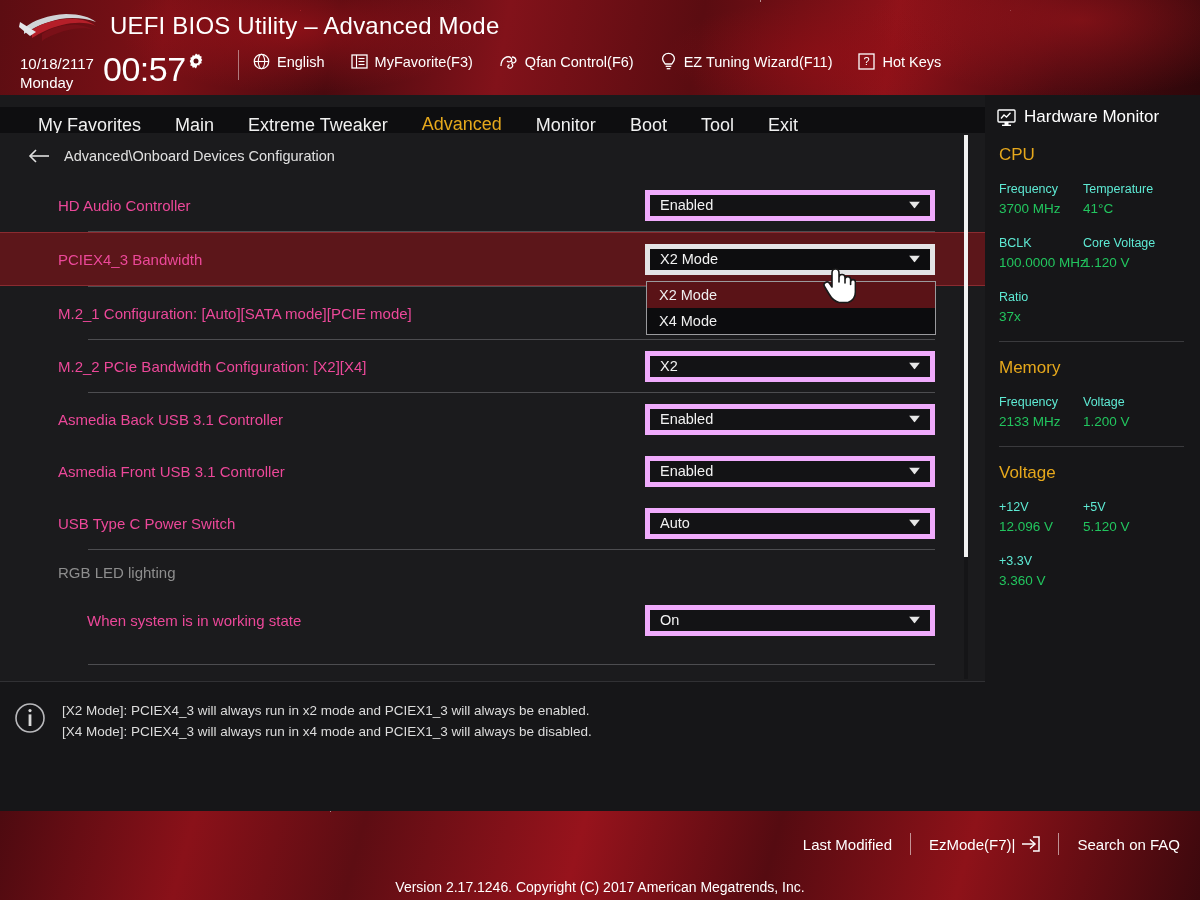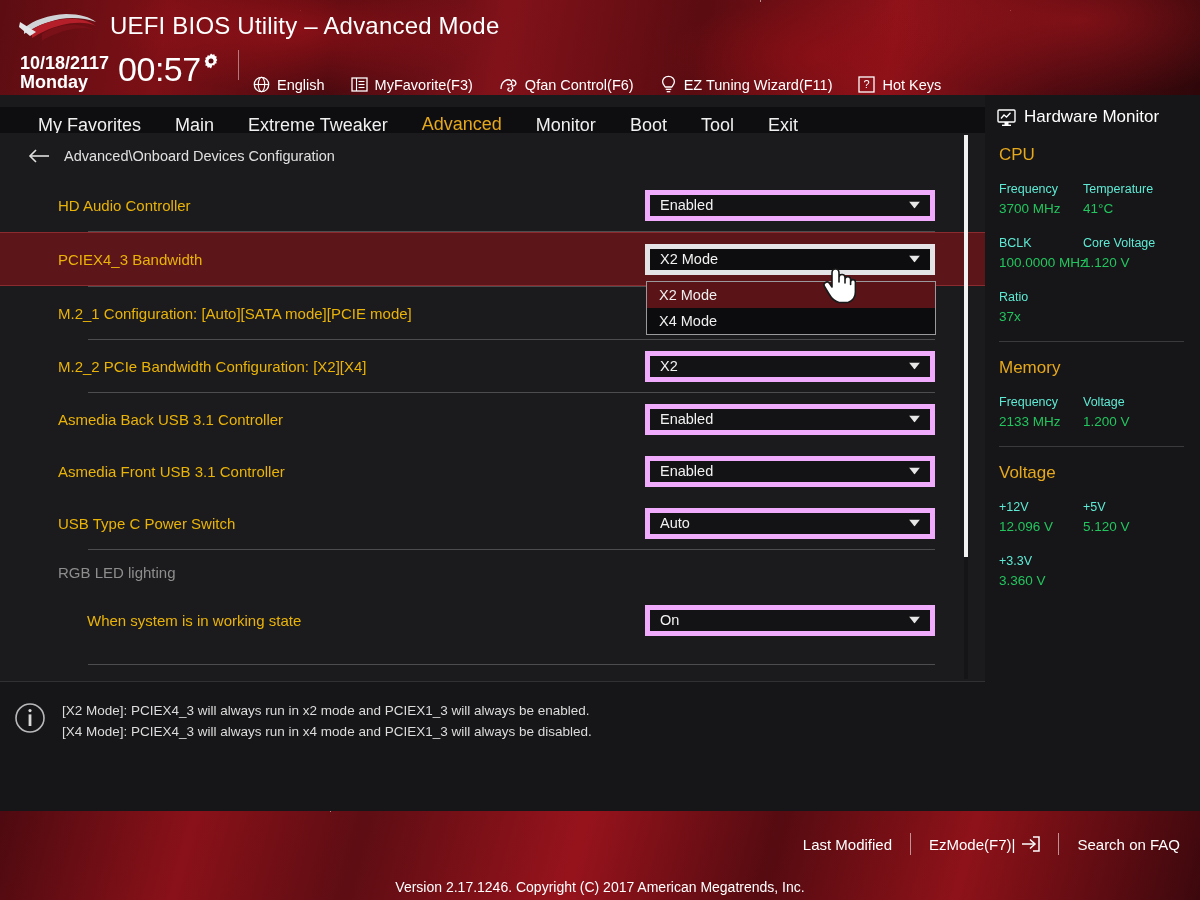--- a/index.html
+++ b/index.html
@@ -32,47 +32,47 @@
       radial-gradient(ellipse 220px 80px at 820px 55px, rgba(150,15,22,0.5), transparent 70%),
       radial-gradient(ellipse 300px 110px at 1080px 20px, rgba(190,25,32,0.45), transparent 70%);
     pointer-events:none;
   }
   .rog-logo { position:absolute; left:18px; top:8px; width:84px; height:38px; }
   .title {
     position:absolute; left:110px; top:12px;
     font-size:24px; color:#fff; letter-spacing:.2px; white-space:nowrap;
   }
   .datetime { position:absolute; left:20px; top:52px; display:flex; align-items:flex-start; }
-  .dt-date { font-size:18px; line-height:15px; color:#fff; padding-top:4px;font-weight:bold; }
+  .dt-date { font-size:15px; line-height:15px; color:#fff; padding-top:4px; }
   .dt-clock { font-size:34px; line-height:34px; color:#fff; margin-left:9px; font-weight:300; letter-spacing:-.5px; }
   .dt-gear { margin-left:2px; margin-top:1px; }
   .hdr-sep { position:absolute; top:50px; width:1px; height:30px; background:rgba(255,255,255,.45); }
   .hdr-tools { position:absolute; left:253px; top:52px; display:flex; align-items:center; gap:26px; }
-  .hdr-tool { display:flex; align-items:center; gap:7px; font-size:14.5px; color:#fff; white-space:nowrap; cursor:pointer;margin-top:23px; }
+  .hdr-tool { display:flex; align-items:center; gap:7px; font-size:14.5px; color:#fff; white-space:nowrap; cursor:pointer; }
 
   
   .menubar {
     position:absolute; left:0; top:95px; width:985px; height:38px;
     background:#0e0e10; display:flex; align-items:center; padding-left:38px; gap:34px;margin-top:12px;
   }
   .menu-item { font-size:18px; color:#f0f0f0; cursor:pointer; white-space:nowrap; padding-bottom:2px; }
   .menu-item.active { color:#e6a81c; border-bottom:2px solid #e6a81c; }
 
   
   .content { position:absolute; left:0; top:133px; width:985px; height:548px; background:#1b1b1d; overflow:hidden; }
   .crumb { display:flex; align-items:center; gap:14px; height:46px; padding-left:28px; }
   .crumb-text { font-size:14.5px; color:#e0e0e0; }
   .back-arrow { cursor:pointer; }
 
   .rows { position:relative; }
   .row { position:relative; height:auto; }
   .row-inner { display:flex; align-items:center; height:52px; padding-left:58px; padding-right:50px; }
   .row.selected .row-inner { background:#5c161a; }
   .row.selected { border-top:1px solid #8b2b30; border-bottom:1px solid #8b2b30; }
-  .row-label { font-size:15px; color:#eab308; flex:1; white-space:nowrap; }
+  .row-label { font-size:15px; color:#ec4899; flex:1; white-space:nowrap; }
   .row-label.dim { color:#8e8e8e; }
   .row-label.indent { padding-left:29px; }
   .divider { height:1px; background:#4d4d50; margin:0 50px 0 88px; }
 
   .combo {
     position:relative; width:290px; height:31px; background:#131315;
     border:5px solid #f0abfc; display:flex; align-items:center; padding:0 10px;
     font-size:14.5px; color:#f2f2f2; cursor:pointer; flex-shrink:0;
   }
   .row.selected .combo { border-color:#e4e4e6; background:#0d0d0f; }

